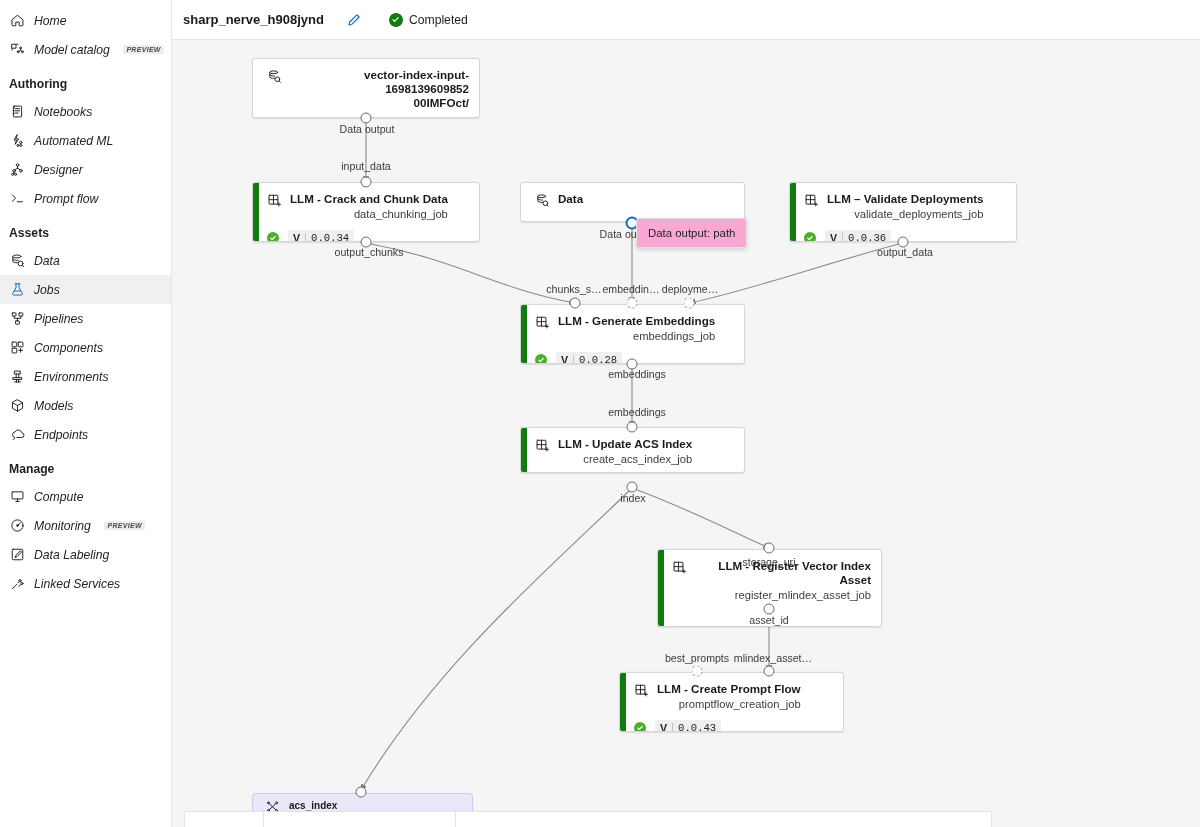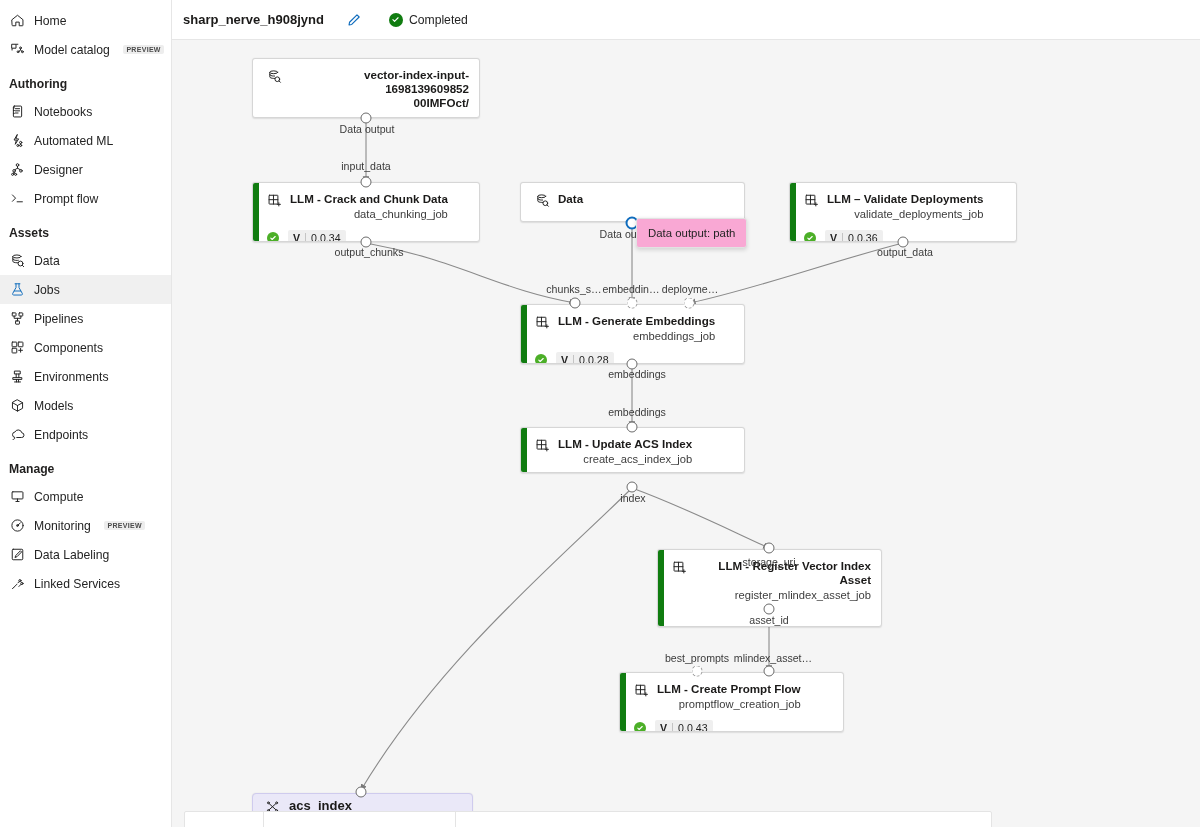--- a/index.html
+++ b/index.html
@@ -19,21 +19,21 @@
     width: 172px; min-width: 172px; height: 827px;
     background: #ffffff;
     border-right: 1px solid #e6e6e6;
     padding-top: 6px;
     overflow: hidden;
   }
   .nav-item {
     display: flex; align-items: center;
     height: 29px; padding-left: 9px; gap: 9px;
     font-size: 12.2px; color: #242424;
-    cursor: pointer; position: relative;
+    cursor: pointer; position: relative; font-style: italic;
   }
   .nav-item.active { background: #f0f0f0; }
   .nav-item.active .nav-ico svg { stroke: #0f6cbd; }
   .nav-ico {
     width: 16px; height: 16px; display: flex;
     align-items: center; justify-content: center; flex: 0 0 16px;
   }
   .nav-ico svg { width: 15px; height: 15px; stroke: #242424; fill: none;
                  stroke-width: 1.05; stroke-linecap: round; stroke-linejoin: round; }
   .nav-label { white-space: nowrap; }
@@ -97,31 +97,31 @@
     display: flex; align-items: center; justify-content: center; flex: 0 0 12px;
   }
   .ok-dot svg { width: 8px; height: 8px; stroke: #ffffff; fill: none; stroke-width: 2.2; stroke-linecap: round; stroke-linejoin: round; }
   .ver-chip {
     display: flex; align-items: center;
     background: #efefef; border-radius: 2px; height: 16px;
     font-size: 10.6px; color: #242424; overflow: hidden;
   }
   .ver-chip .v { font-weight: 700; padding: 0 5px; }
   .ver-chip .sep { width: 1px; height: 11px; background: #c4c4c4; }
-  .ver-chip .num { padding: 0 5px; }
+  .ver-chip .num { padding: 0 5px; font-family: Liberation Mono, monospace; }
 
   
   .node.asset .node-title { font-weight: 700; }
 
   
   .node.pf-node {
     background: #eae8f8; border: 1px solid #cfcbee; border-radius: 4px;
   }
   .node.pf-node .node-body { padding: 0 12px; height: 100%; display: flex; align-items: center; gap: 9px; }
-  .node.pf-node .node-title { font-size: 13px; font-weight: 700; }
+  .node.pf-node .node-title { font-size: 10px; font-weight: 700; }
   .node.pf-node .node-ico svg { stroke: #242424; }
 
   
   .port {
     position: absolute; width: 11px; height: 11px; border-radius: 50%;
     background: #ffffff; border: 1.3px solid #6b6b6b;
     transform: translate(-50%, -50%); z-index: 5;
   }
   .port.dashed { border-style: dashed; border-color: #9b9b9b; }
   .port.hl { border: 2px solid #0f6cbd; width: 13px; height: 13px; }

